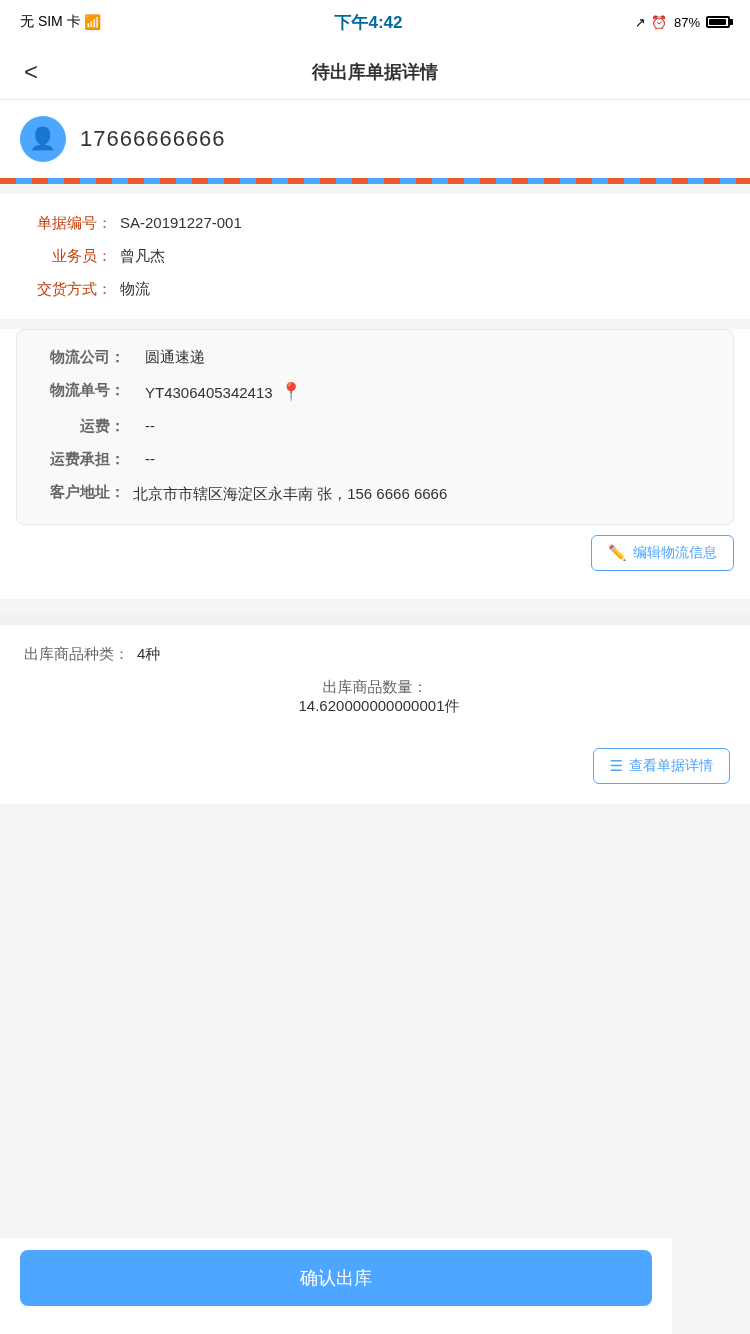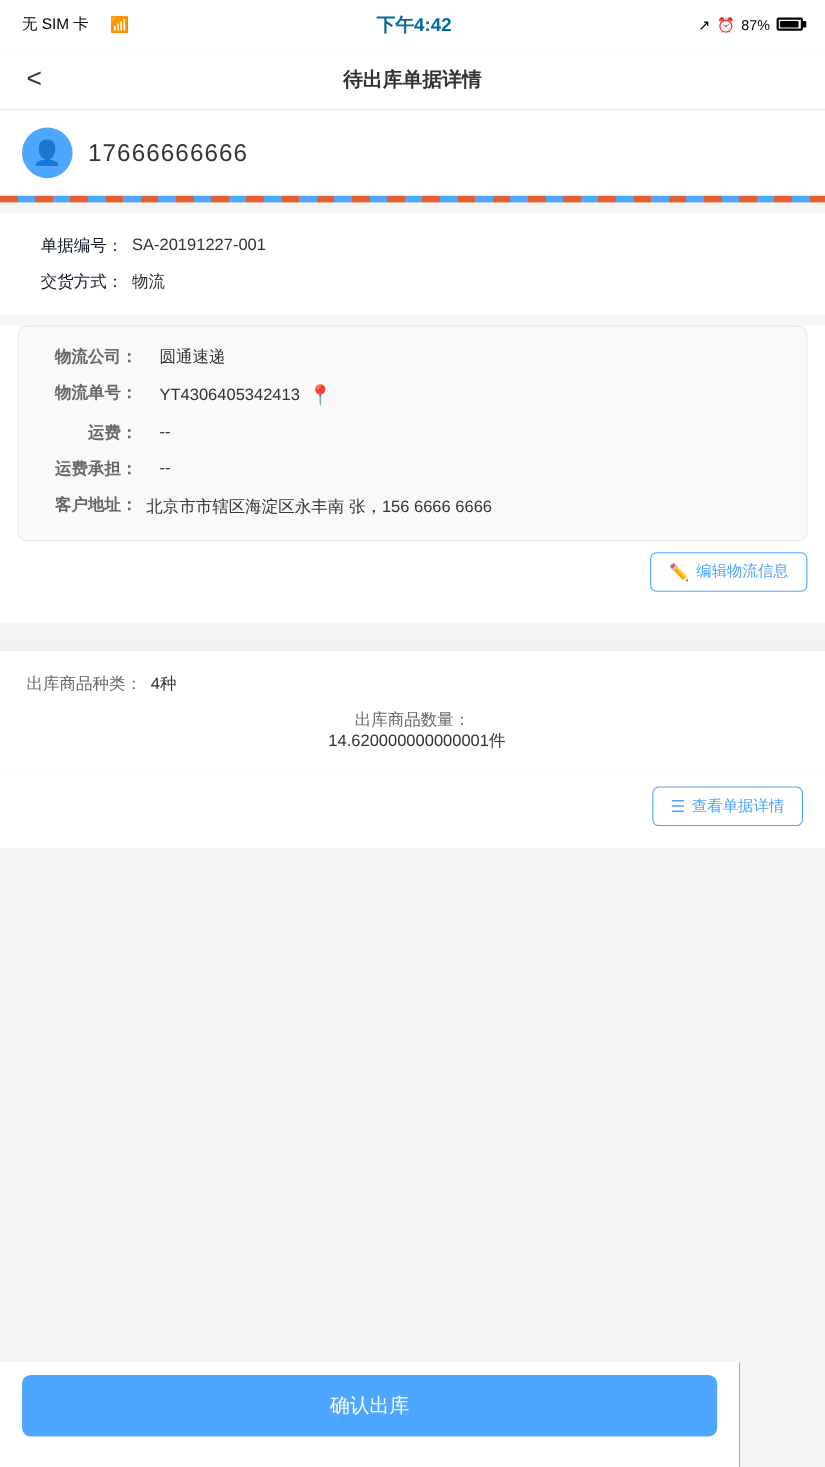--- a/index.html
+++ b/index.html
@@ -17,21 +17,21 @@
     .status-bar {
       height: 44px;
       background: #fff;
       display: flex;
       align-items: center;
       justify-content: space-between;
       padding: 0 20px;
       font-size: 15px;
       font-weight: 500;
     }
-    .status-left { font-size: 14px; color: #000; display: flex; align-items: center; gap: 20px; }
+    .status-left { font-size: 14px; color: #000; display: flex; align-items: center; gap: 4px; }
     .status-center { font-size: 17px; font-weight: 600; color: #0369a1; }
     .status-right { display: flex; align-items: center; gap: 6px; font-size: 14px; color: #000; }
 
     
     .nav-bar {
       height: 56px;
       background: #fff;
       display: flex;
       align-items: center;
       justify-content: center;
@@ -101,21 +101,21 @@
       padding: 20px 24px;
     }
     .info-row {
       display: flex;
       align-items: flex-start;
       margin-bottom: 14px;
       font-size: 15px;
     }
     .info-row:last-child { margin-bottom: 0; }
     .info-label {
-      color: #0f172a;
+      color: #c2410c;
       min-width: 88px;
       text-align: right;
       flex-shrink: 0;
     }
     .info-value {
       color: #333;
       margin-left: 8px;
       flex: 1;
     }
 
@@ -316,20 +316,24 @@
 </div>
 
 <div class="dashed-divider"></div>
 
 <div class="info-section">
   <div class="info-row">
     <span class="info-label">单据编号：</span>
     <span class="info-value">SA-20191227-001</span>
   </div>
   <div class="info-row">
+    <span class="info-label">业务员：</span>
+    <span class="info-value">曾凡杰</span>
+  </div>
+  <div class="info-row">
     <span class="info-label">交货方式：</span>
     <span class="info-value">物流</span>
   </div>
 </div>
 
 <div style="background:#fff; padding-bottom: 0;">
   <div class="logistics-card">
     <div class="logistics-row">
       <span class="logistics-label">物流公司：</span>
       <span class="logistics-value">圆通速递</span>

